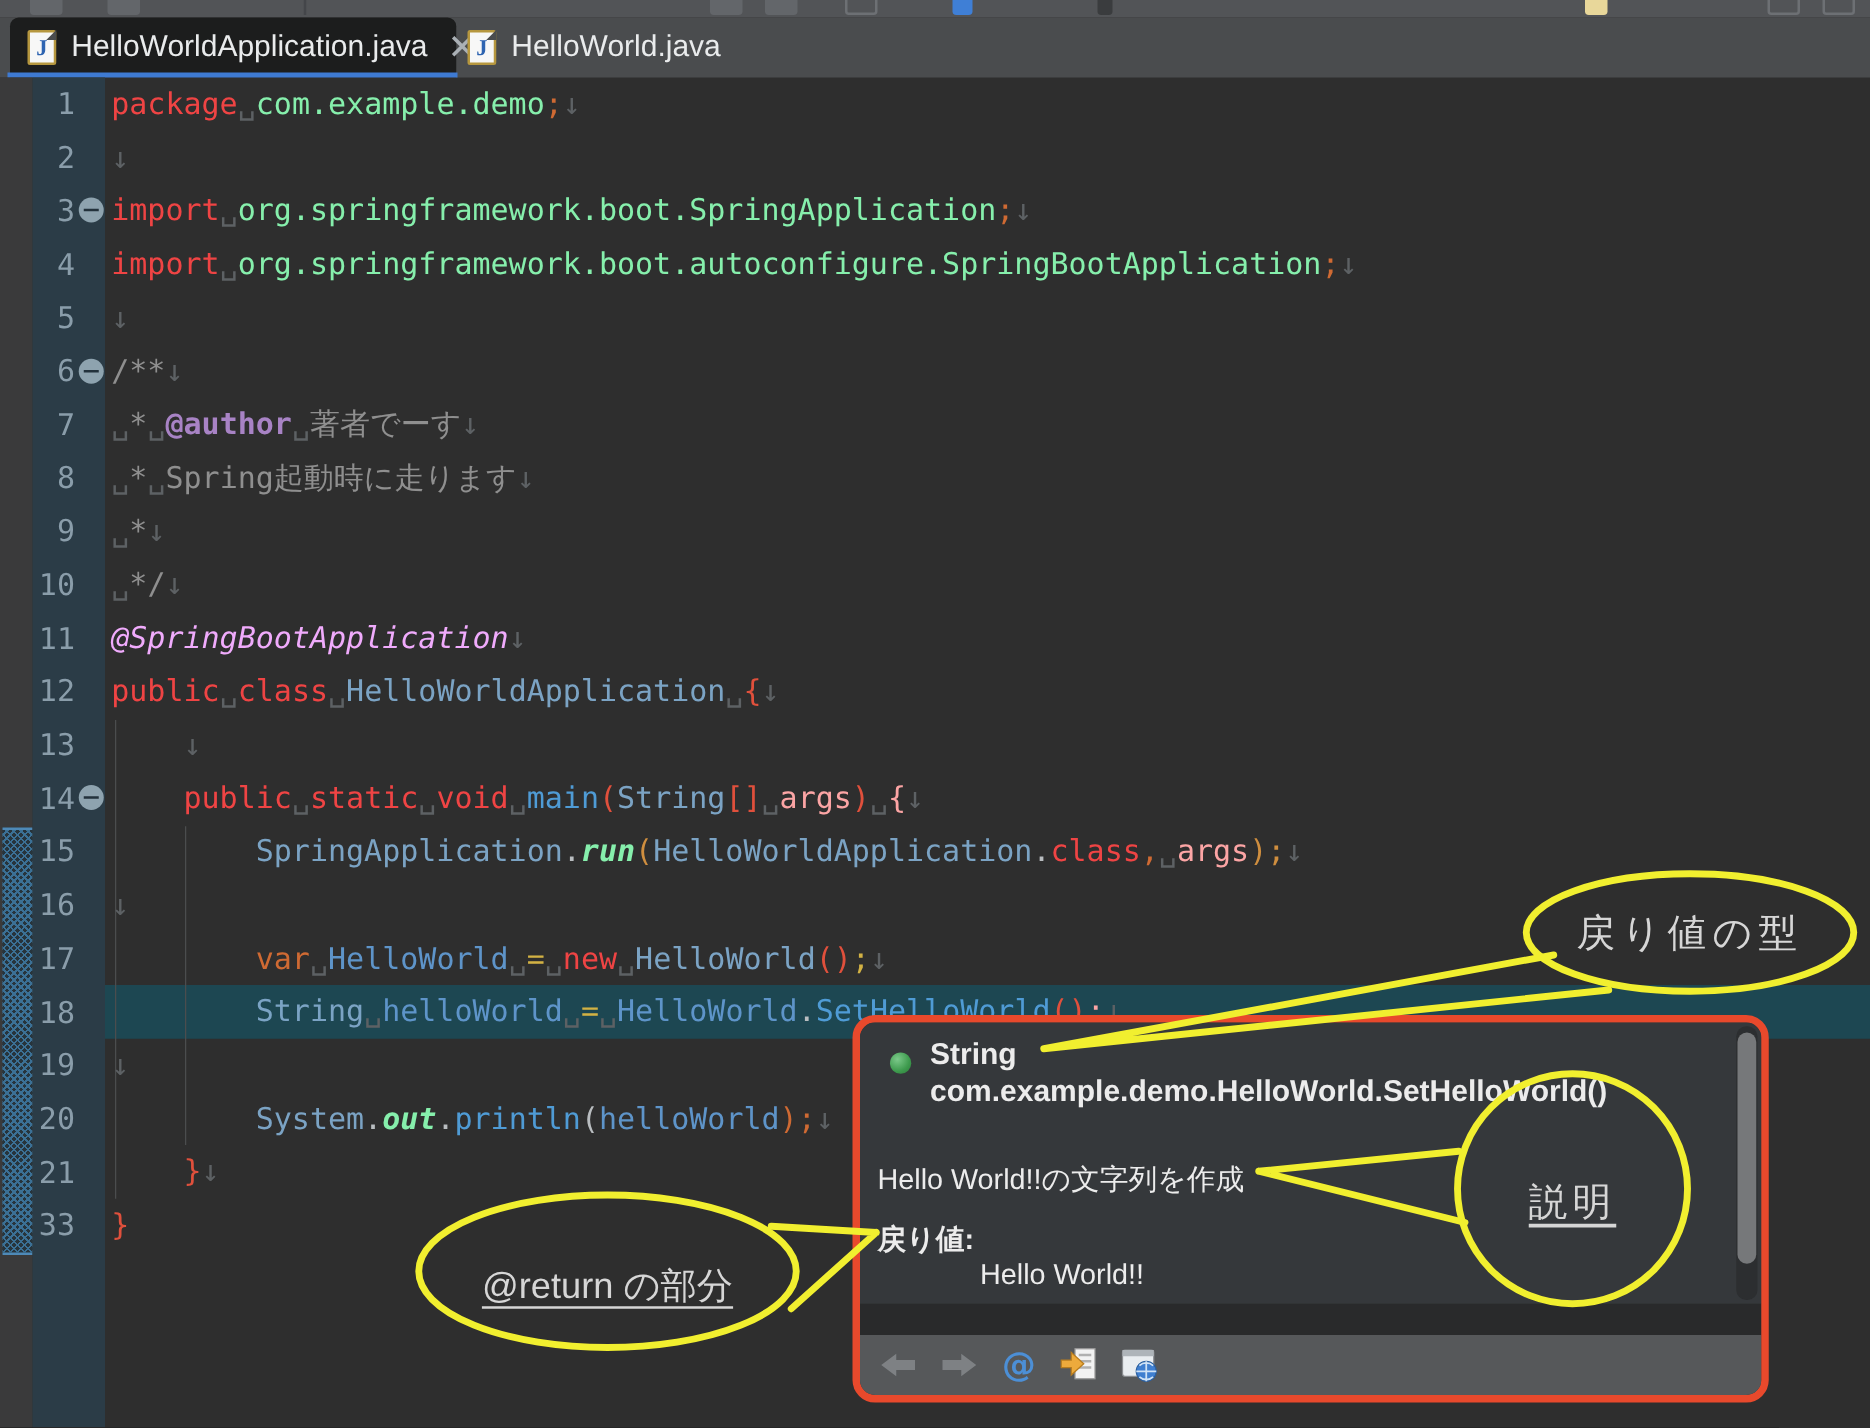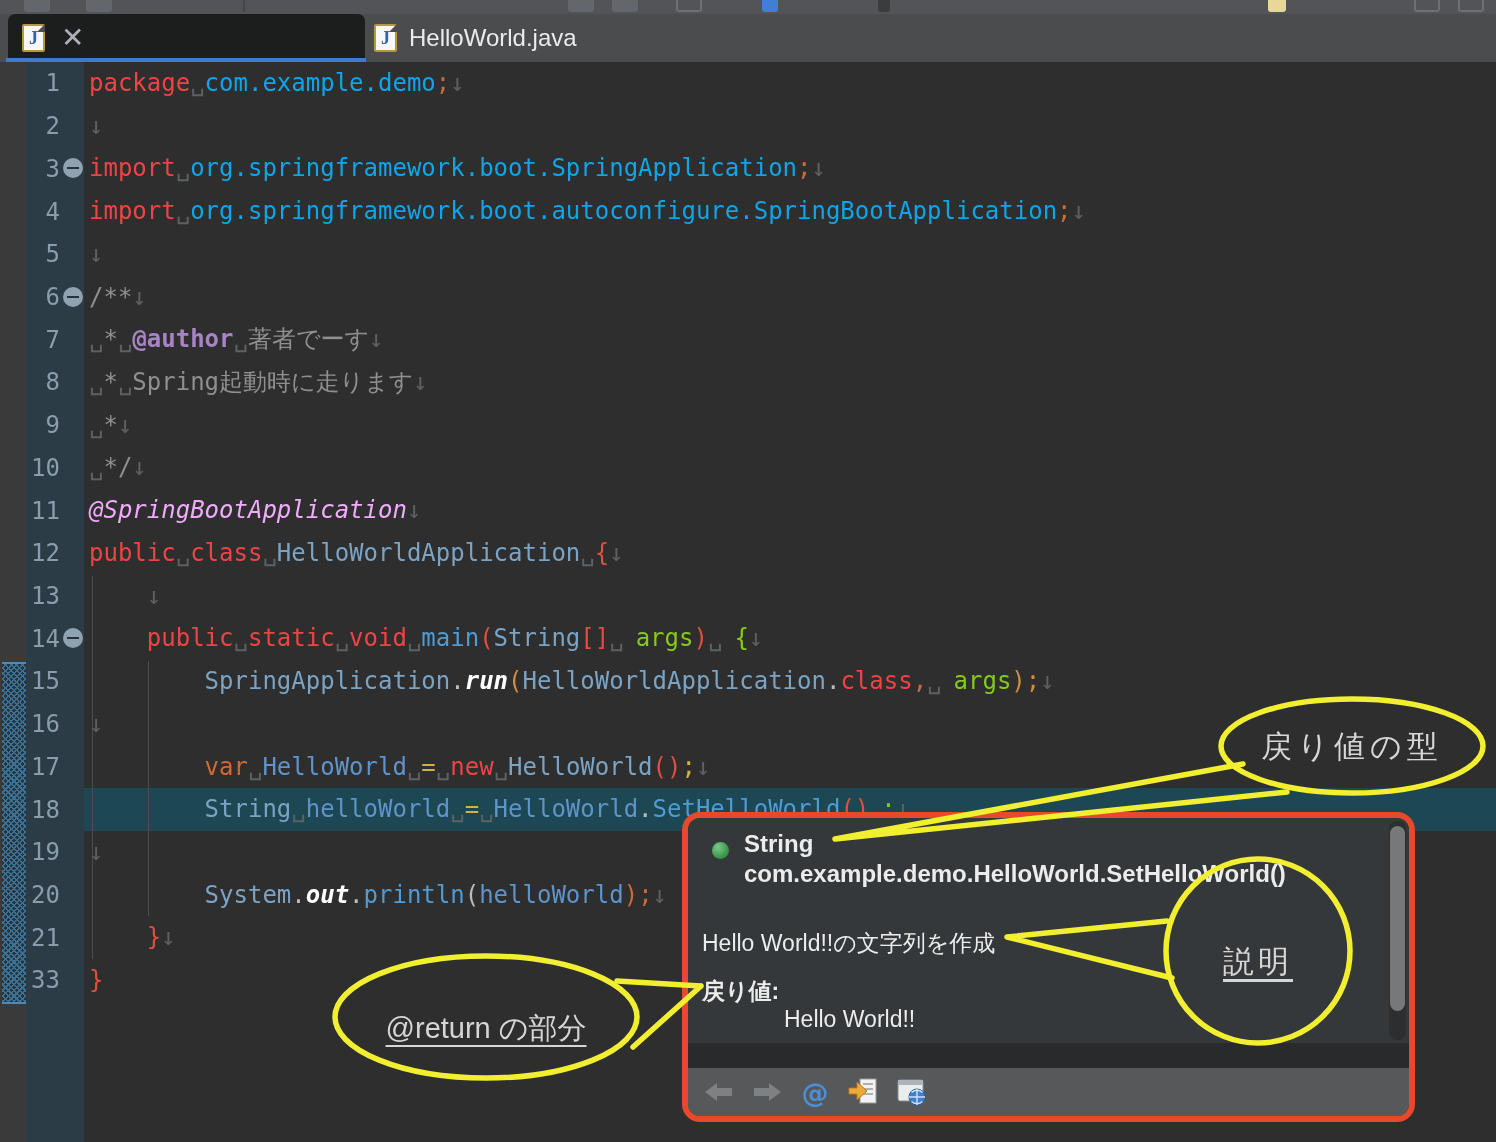--- a/index.html
+++ b/index.html
@@ -51,23 +51,23 @@
   .fold-dot{position:absolute;left:3px;top:11px;width:20px;height:20px;border-radius:50%;
             background:#8ea3af;}
   .fold-dot::after{content:"";position:absolute;left:4px;top:9px;width:12px;height:2px;background:#23323c;}
   .code{position:absolute;left:84px;top:62px;width:1412px;
         font-family:"DejaVu Sans Mono",monospace;font-size:24px;}
   .code-line{height:42.73px;line-height:42.73px;white-space:pre;padding-left:5px;}
   .tk-kw{color:#ef4444;}  .tk-orn{color:#cf6a33;}
   .tk-ann{color:#f0abfc;font-style:italic;}
   .tk-cmt{color:#8f8f8f;} .tk-tag{color:#a883c5;font-weight:bold;}
   .tk-cls{color:#7ba3c4;} .tk-mth{color:#4f9bd5;} .tk-varb{color:#5e94c9;}
-  .tk-pln{color:#84cc16;margin-left:12px;} .tk-id{color:#0ea5e9;}  .tk-pun{color:#b9bdc0;}
+  .tk-pln{color:#fca5a5;} .tk-id{color:#86efac;}  .tk-pun{color:#b9bdc0;}
   .tk-red{color:#e0503c;} .tk-amb{color:#cf8e3f;} .tk-eq{color:#d3b244;}
-  .tk-stat{color:#ffffff;font-weight:bold;font-style:italic;}
+  .tk-stat{color:#86efac;font-weight:bold;font-style:italic;}
   .tk-ws{color:#5d6164;}  .tk-nl{color:#5d6164;}
 
   
   .popup{position:absolute;left:682px;top:812px;width:733px;height:310px;z-index:5;
          border:6px solid #e8492c;border-radius:18px;background:#35383b;overflow:hidden;}
   .pc-content{position:absolute;left:0;top:0;right:0;height:225px;background:#35383b;
               color:#ececec;}
   .pc-icon{position:absolute;left:24px;top:24px;width:17px;height:17px;border-radius:50%;
            background:radial-gradient(circle at 35% 32%,#7cc98a,#3d9a4d 60%,#2c7a3a);}
   .pc-type{position:absolute;left:56px;top:12px;font-size:24px;font-weight:bold;}
@@ -108,20 +108,21 @@
     <div class="tb-ic yellow" style="left:1268px"></div>
     <div class="tb-ic outline" style="left:1414px"></div>
     <div class="tb-ic outline" style="left:1458px"></div>
   </div>
 
   <div class="tabbar">
     <div class="tab active">
       <span class="jicon">
           <span>J</span>
         </span>
+      <span>HelloWorldApplication.java</span>
       <span class="tab-close">✕</span>
     </div>
     <div class="tab plain">
       <span class="jicon">
           <span>J</span>
         </span>
       <span>HelloWorld.java</span>
     </div>
     <div class="tab-underline"></div>
   </div>

